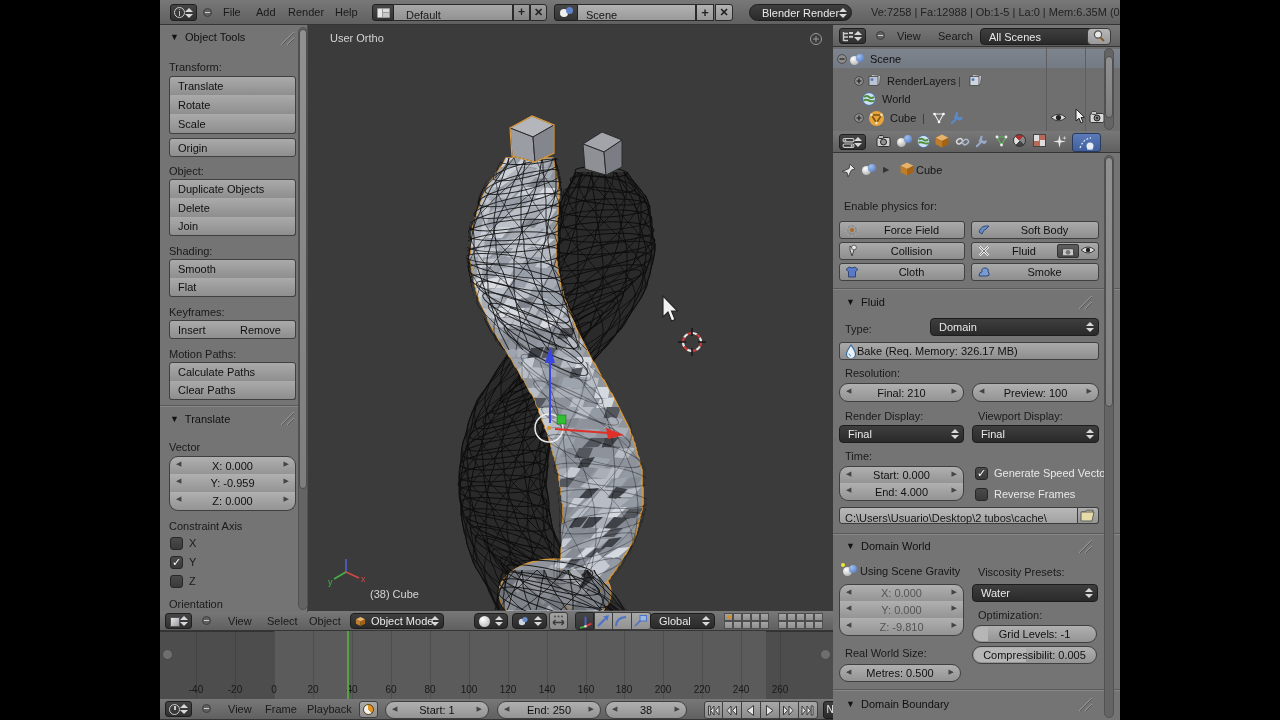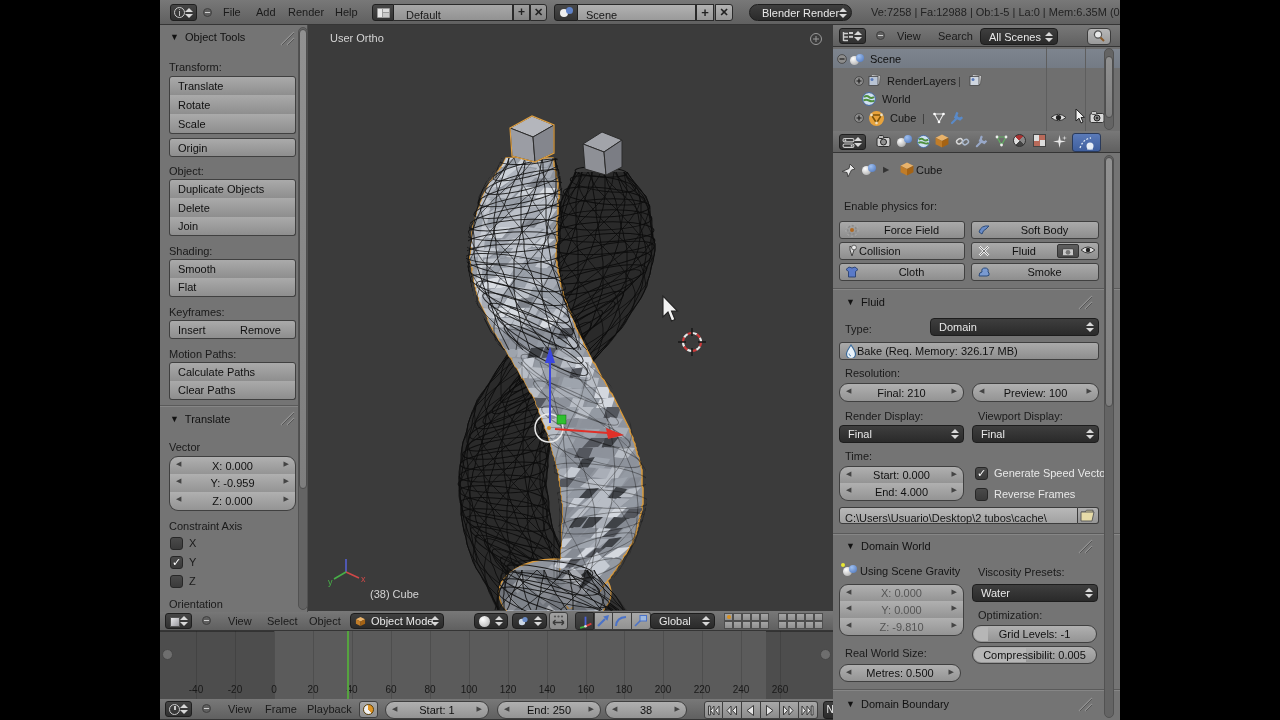--- a/index.html
+++ b/index.html
@@ -783,21 +783,21 @@
 <div class="ed" style="left:679px;top:28px;width:27px;height:16px"><svg width="13" height="11" style="margin:2px" viewBox="0 0 13 11">
         <g stroke="#ccc" stroke-width="1.4">
           <path d="M1.5 1 V10 M1.5 2.5 H6 M1.5 6 H6 M1.5 9.5 H6"></path>
         </g>
         <rect x="7" y="1" width="4" height="2" fill="#ccc"></rect>
         <rect x="7" y="4.8" width="4" height="2" fill="#ccc"></rect>
       </svg><span class="updn" style="right:3px"></span></div>
 <div class="circ" style="left:716px;top:31px"></div>
 <div class="lbl" style="left:737px;top:26px;line-height:21px">View</div>
 <div class="lbl" style="left:778px;top:26px;line-height:21px">Search</div>
-<div class="menu" style="left:820px;top:28px;width:78px;height:17px;border-radius:4px">All Scenes<span class="updn"></span></div>
+<div class="menu" style="left:820px;top:28px;width:122px;height:17px;border-radius:4px">All Scenes<span class="updn"></span></div>
 <div class="abs" style="left:927px;top:28px;width:24px;height:17px;background:linear-gradient(180deg,#b8b8b8,#9a9a9a);border:1px solid #3c3c3c;border-radius:4px"><svg width="14" height="14" style="margin:0 4px" viewBox="0 0 14 14">
         <circle cx="6" cy="5.5" r="3.6" fill="#e9e9e9" stroke="#555" stroke-width="1.2"></circle>
         <path d="M8.5 8.5 L12 12" stroke="#8a5a2a" stroke-width="2"></path>
       </svg></div>
 <div class="abs" style="left:673px;top:47px;width:287px;height:84px;background:#6f6f6f"></div>
 <div class="abs" style="left:673px;top:49px;width:287px;height:19px;background:linear-gradient(180deg,#7d848e,#747b85)"></div>
 <svg class="abs" style="left:677px;top:54px" width="10" height="10" viewBox="0 0 10 10">
       <circle cx="5" cy="5" r="4.4" fill="#8d8d8d" stroke="#3e3e3e" stroke-width="0.8"></circle>
       <g stroke="#1d1d1d" stroke-width="1.2">
         <path d="M2.5 5 H7.5"></path>
@@ -958,21 +958,21 @@
       <svg width="14" height="14" viewBox="0 0 14 14">
         <path d="M2 9 Q4 2 12 3 L9 6 Q6 7 5 11 Z" fill="#6a8cc8" stroke="#2a4a7a" stroke-width="1"></path>
       </svg>
       <span style="flex:1;text-align:center">Soft Body</span>
     </div>
 <div class="btn" style="left:679px;top:242px;width:126px;height:18px;padding-left:5px;">
       <svg width="14" height="14" viewBox="0 0 14 14">
         <path d="M5 2 L9 6 L7 12 L5 6 Z" fill="#d8d8d8" stroke="#444" stroke-width="1"></path>
         <circle cx="9" cy="3.5" r="2.4" fill="#e8e8e8" stroke="#444" stroke-width="0.8"></circle>
       </svg>
-      <span style="flex:1;text-align:left">Collision</span>
+      <span style="flex:1;text-align:center">Collision</span>
     </div>
 <div class="btn" style="left:811px;top:242px;width:128px;height:18px;padding-left:5px;">
       <svg width="14" height="14" viewBox="0 0 14 14">
         <path d="M2.5 2.5 L11.5 11.5 M11.5 2.5 L2.5 11.5" stroke="#f0f0f0" stroke-width="2.4"></path>
         <path d="M2.5 2.5 L11.5 11.5 M11.5 2.5 L2.5 11.5" stroke="#555" stroke-width="0.8"></path>
       </svg>
       <span style="flex:1;text-align:center">Fluid</span>
       <span style="display:inline-block;width:22px;height:14px;background:linear-gradient(180deg,#5e5e5e,#4a4a4a);border:1px solid #333;border-radius:2px;margin-right:1px"><svg width="14" height="11" viewBox="0 0 16 14" style="margin:1px 3px">
           <rect x="1" y="3.5" width="14" height="9" rx="1.5" fill="#c9c9c9" stroke="#333"></rect>
           <circle cx="8" cy="8" r="3" fill="#777"></circle>

